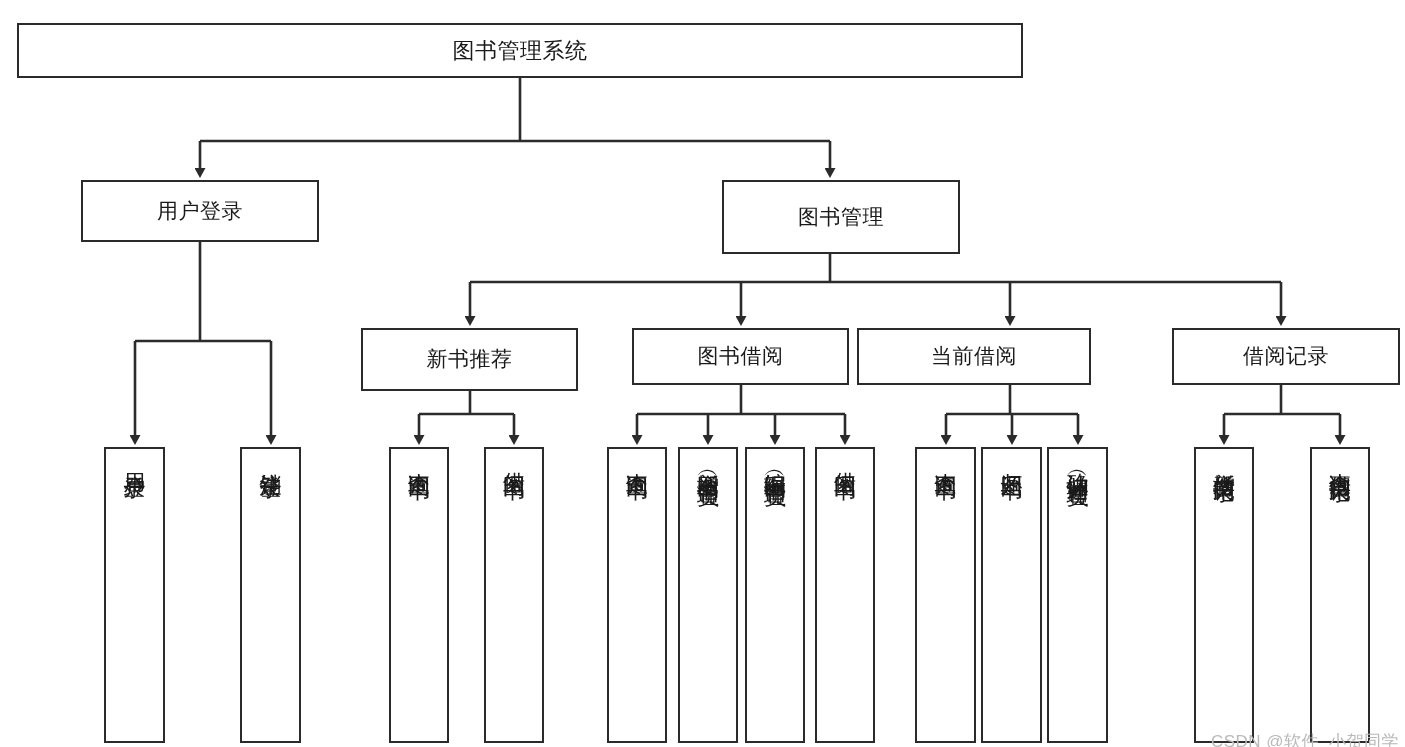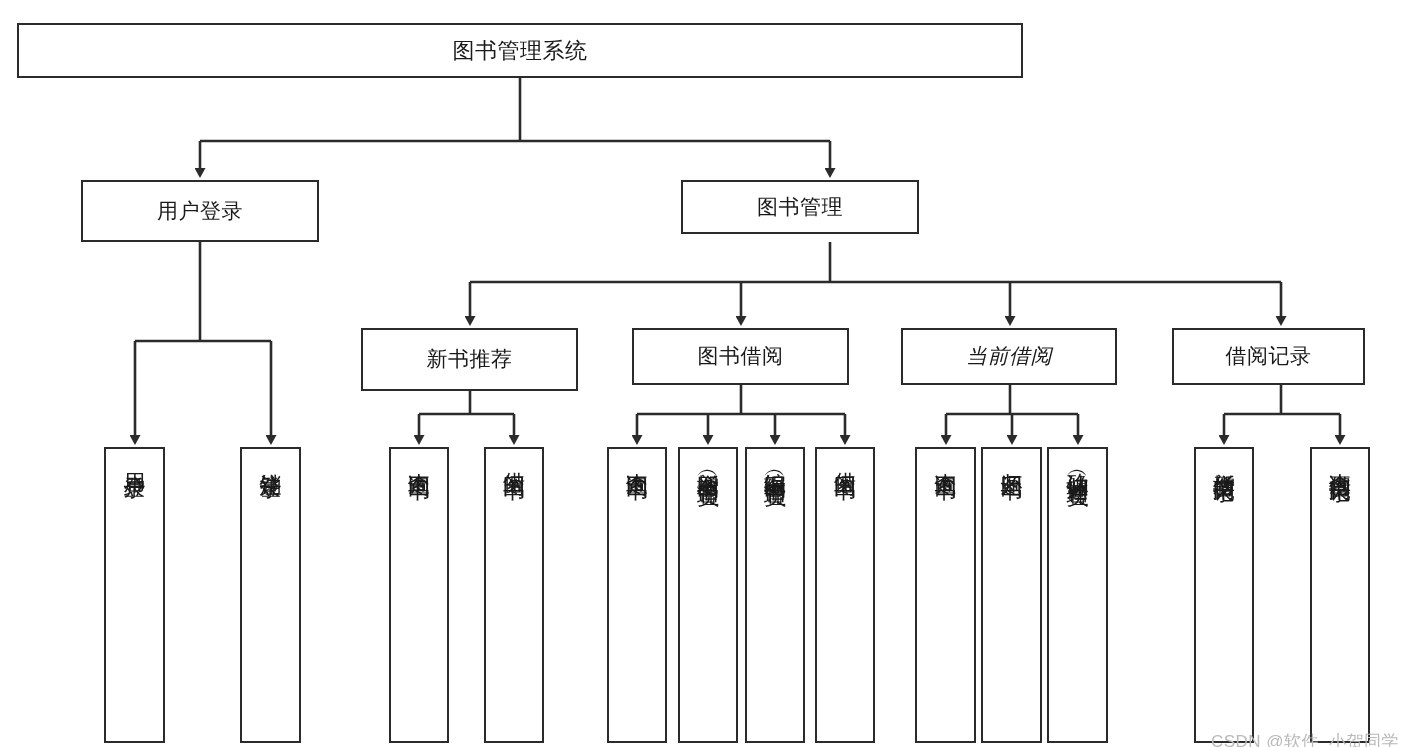--- a/index.html
+++ b/index.html
@@ -115,33 +115,33 @@
       </g>
   </svg>
 
   <div id="node-layer">
       <div class="node root" style="left: 17px; top: 13px; width: 1006px; height: 55px;">
         <span class="label">图书管理系统</span>
       </div>
       <div class="node" style="left: 81px; top: 170px; width: 238px; height: 62px;">
         <span class="label">用户登录</span>
       </div>
-      <div class="node" style="left: 681px; top: 170px; width: 238px; height: 54px;">
+      <div class="node" style="left: 722px; top: 170px; width: 238px; height: 74px;">
         <span class="label">图书管理</span>
       </div>
       <div class="node" style="left: 361px; top: 318px; width: 217px; height: 63px;">
         <span class="label">新书推荐</span>
       </div>
       <div class="node" style="left: 632px; top: 318px; width: 217px; height: 57px; align-items: center;">
         <span class="label">图书借阅</span>
       </div>
-      <div class="node" style="left: 901px; top: 318px; width: 216px; height: 57px; font-style: italic;">
+      <div class="node" style="left: 857px; top: 318px; width: 234px; height: 57px;">
         <span class="label">当前借阅</span>
       </div>
-      <div class="node" style="left: 1172px; top: 318px; width: 193px; height: 57px;">
+      <div class="node" style="left: 1172px; top: 318px; width: 228px; height: 57px;">
         <span class="label">借阅记录</span>
       </div>
       <div class="node vertical" style="left: 104px; top: 437px; width: 61px; height: 296px;">
         <span class="label">用户登录</span>
       </div>
       <div class="node vertical" style="left: 240px; top: 437px; width: 61px; height: 296px;">
         <span class="label">注销登录</span>
       </div>
       <div class="node vertical" style="left: 389px; top: 437px; width: 60px; height: 296px;">
         <span class="label">查询图书</span>

